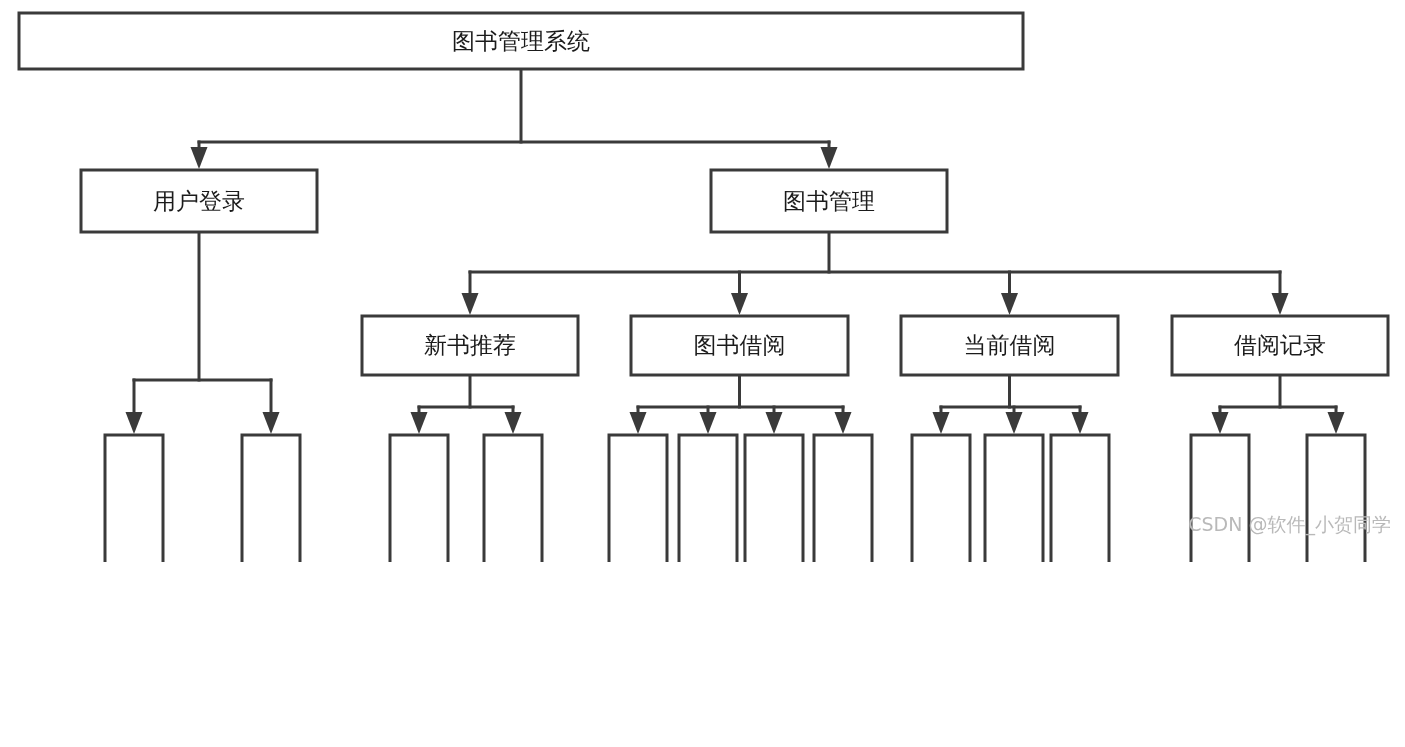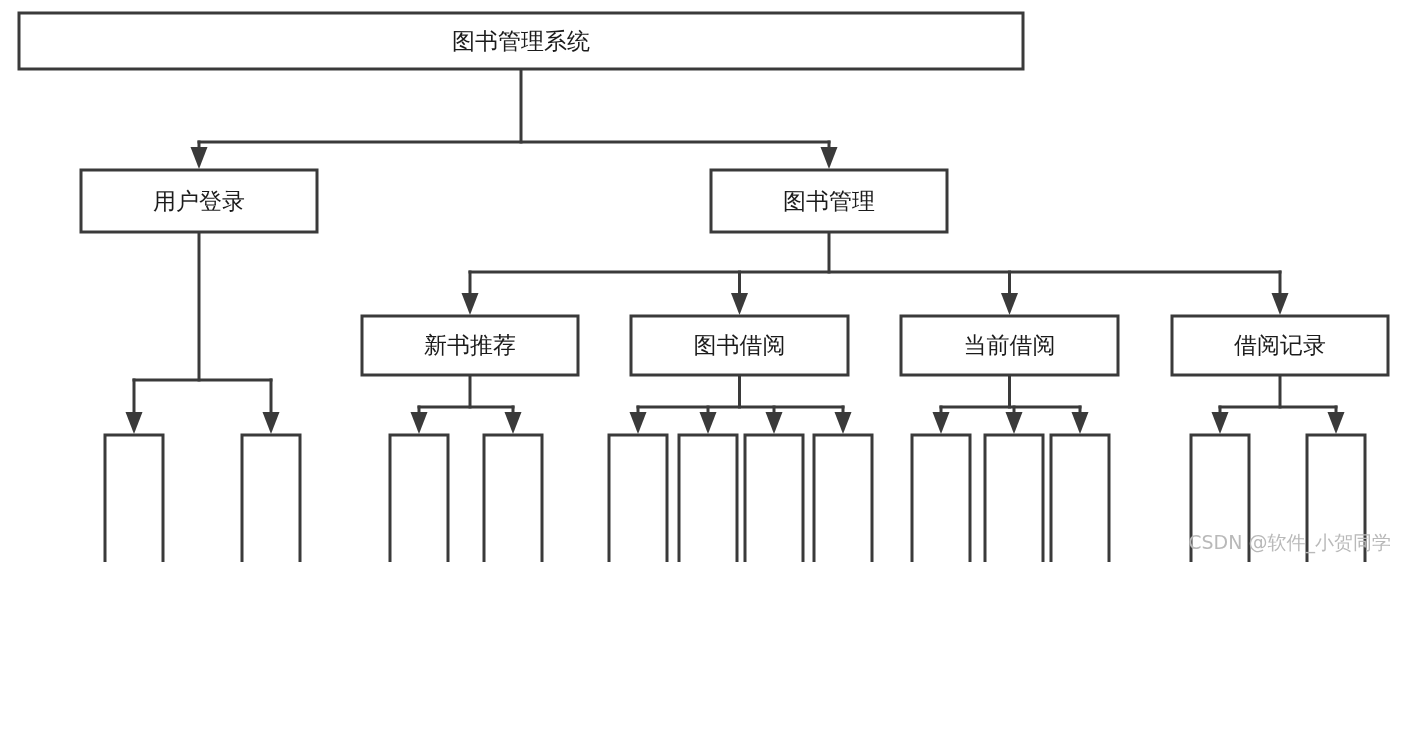--- a/index.html
+++ b/index.html
@@ -61,21 +61,21 @@
     text-align: center;
     white-space: nowrap;
     pointer-events: none;
     display: flex;
     align-items: center;
     justify-content: center;
   }
   .watermark {
     position: absolute;
     right: 14px;
-    bottom: 6px;
+    bottom: 24px;
     font-family: "DejaVu Sans", "Liberation Sans", sans-serif;
     font-size: 19px;
     color: #b9b9b9;
     white-space: nowrap;
     user-select: none;
   }
 </style>
 </head>
 <body>
 

